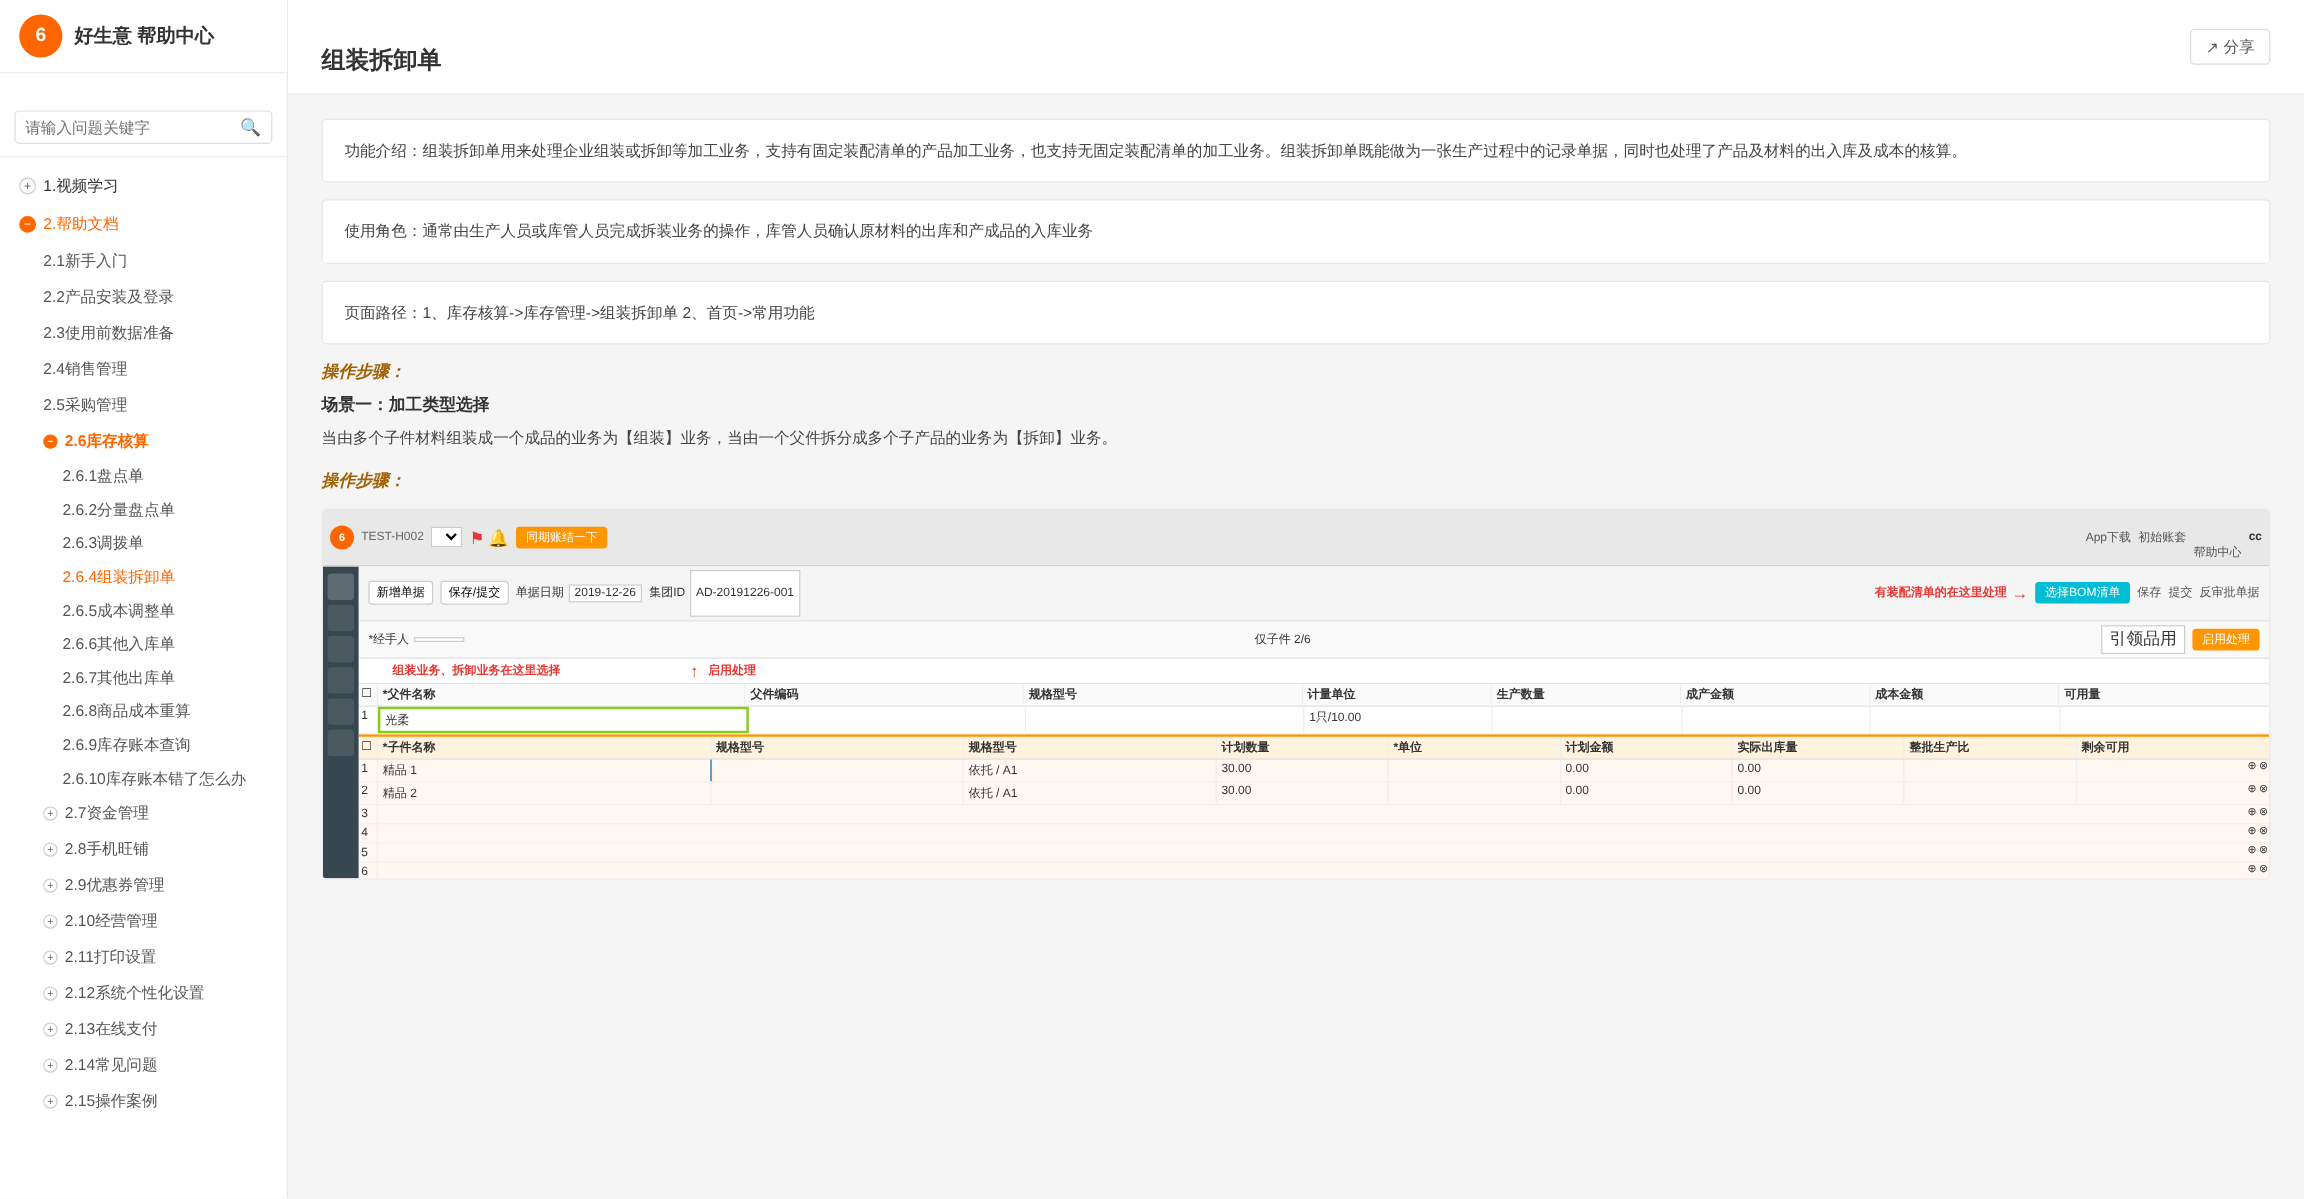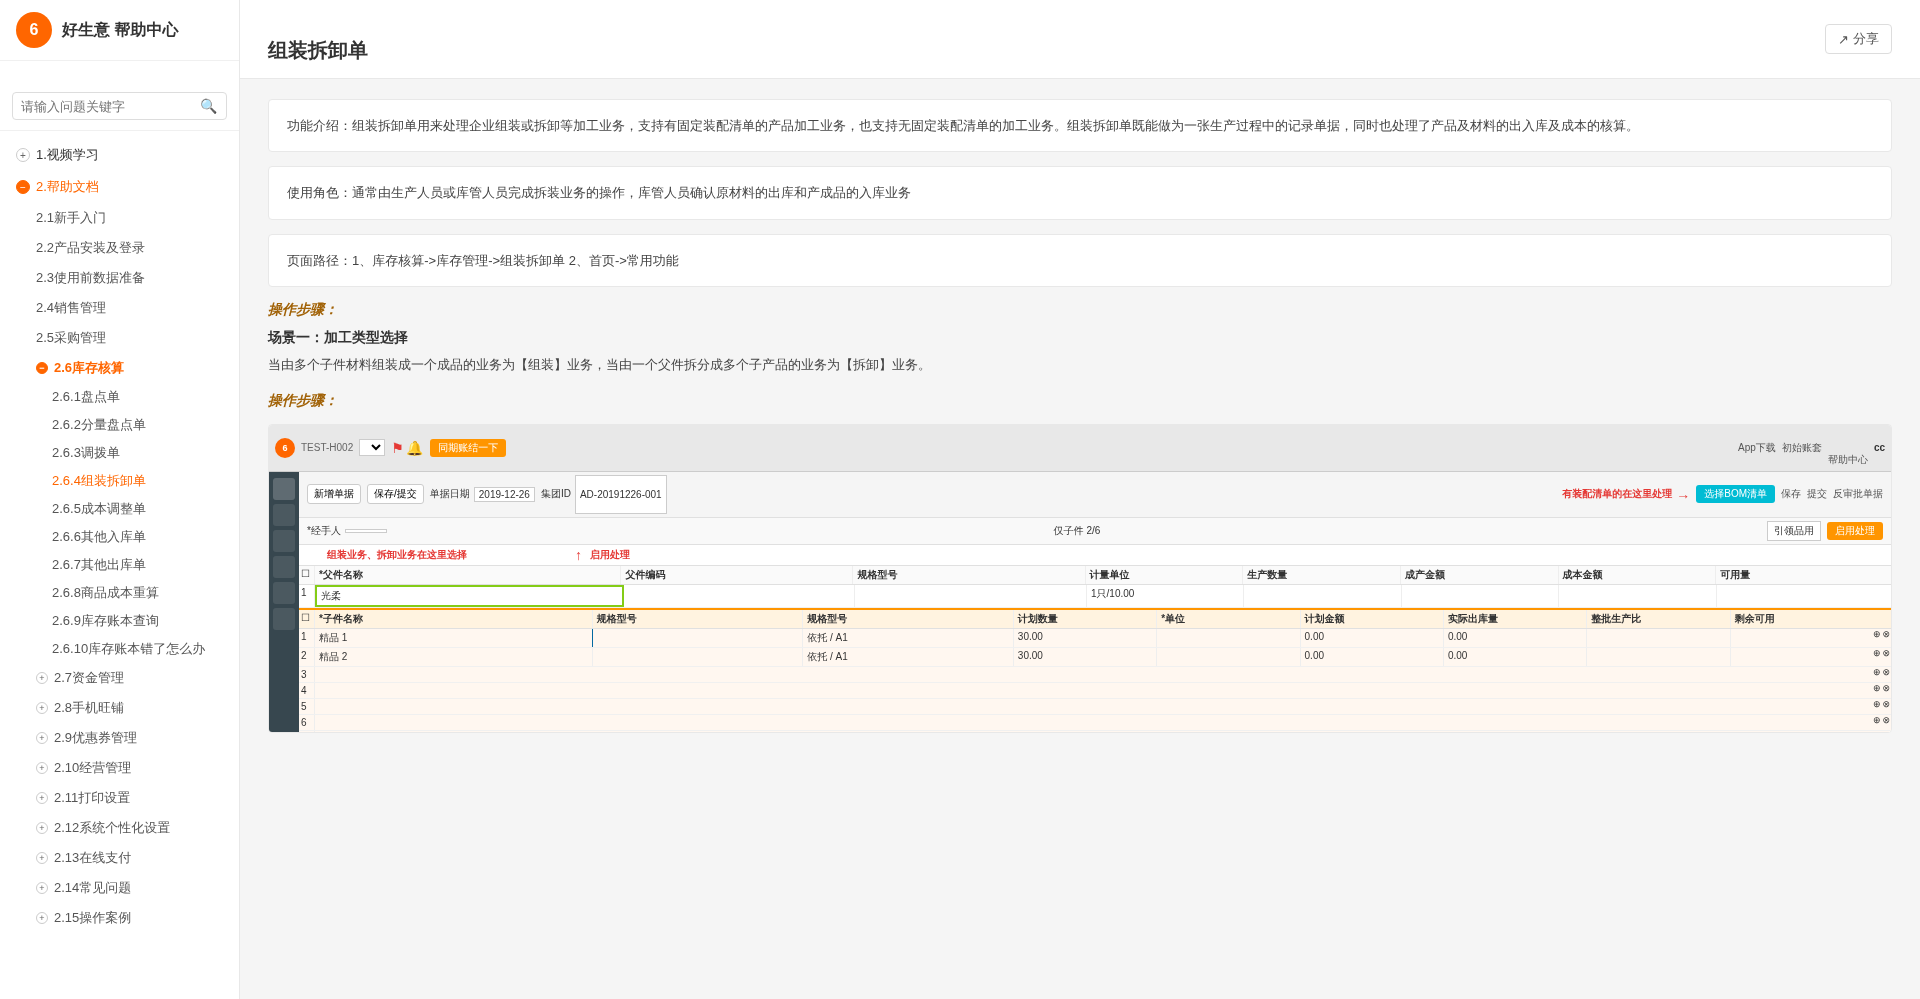--- a/index.html
+++ b/index.html
@@ -330,21 +330,21 @@
 
           <div style="background:#f9f9f9;border-bottom:1px solid #e0e0e0;padding:3px 8px;display:flex;align-items:center;gap:6px;font-size:10px;position:relative;">
             <div style="display:flex;align-items:center;gap:4px;">
               <span>*经手人</span>
               <span style="border:1px solid #ccc;padding:1px 20px;background:#fff;"></span>
             </div>
             <div style="flex:1;text-align:center;">
               <span>仅子件 2/6</span>
             </div>
 
-            <div style="border:1px solid #ccc;padding:2px 6px;background:#fff;font-size:10px;display:flex;align-items:center;gap:4px;">
+            <div style="border:1px solid #ccc;padding:2px 6px;background:#fff;font-size:14px;display:flex;align-items:center;gap:4px;">
               <span>引领品用</span>
             </div>
             <button style="background:#ff9500;color:#fff;border:none;padding:2px 8px;border-radius:3px;font-size:10px;">启用处理</button>
           </div>
 
           <div style="padding:2px 8px;font-size:10px;display:flex;align-items:center;gap:8px;position:relative;">
             <span style="color:#e53935;font-weight:bold;font-size:10px;margin-left:20px;">组装业务、拆卸业务在这里选择</span>
             <span style="color:#e53935;font-size:14px;margin-left:100px;">↑</span>
             <span style="color:#e53935;font-weight:bold;font-size:10px;">启用处理</span>
           </div>

